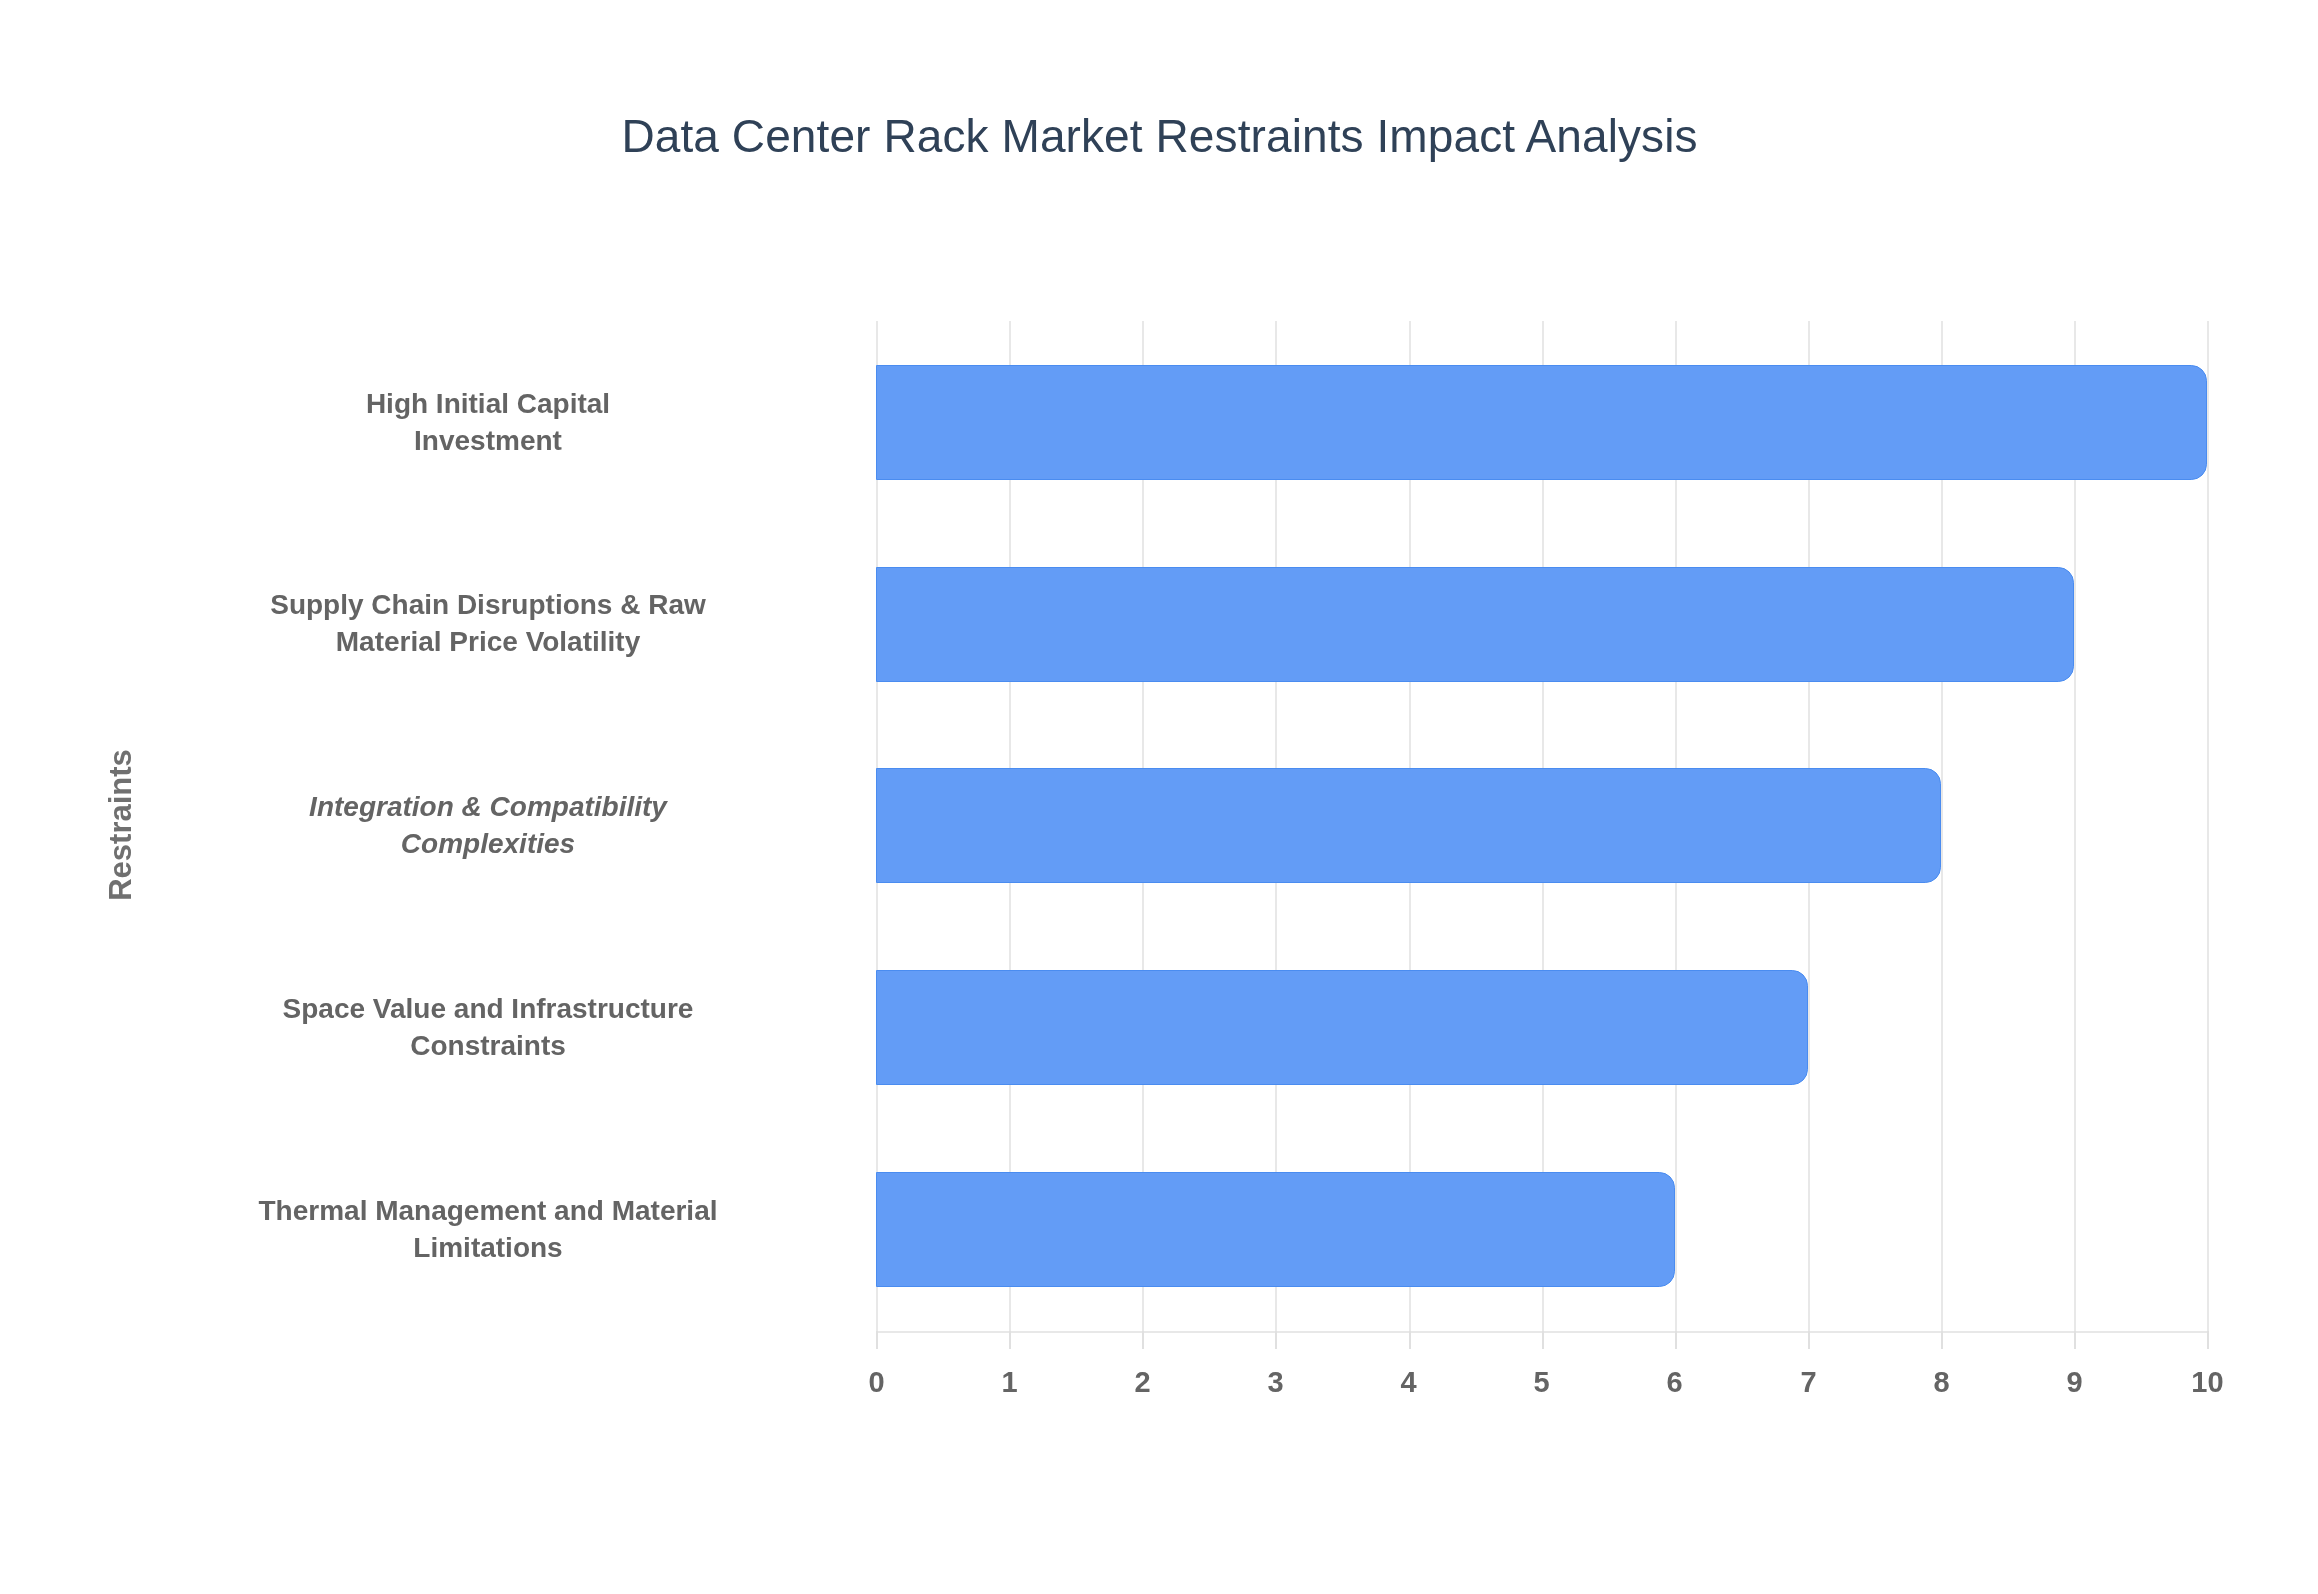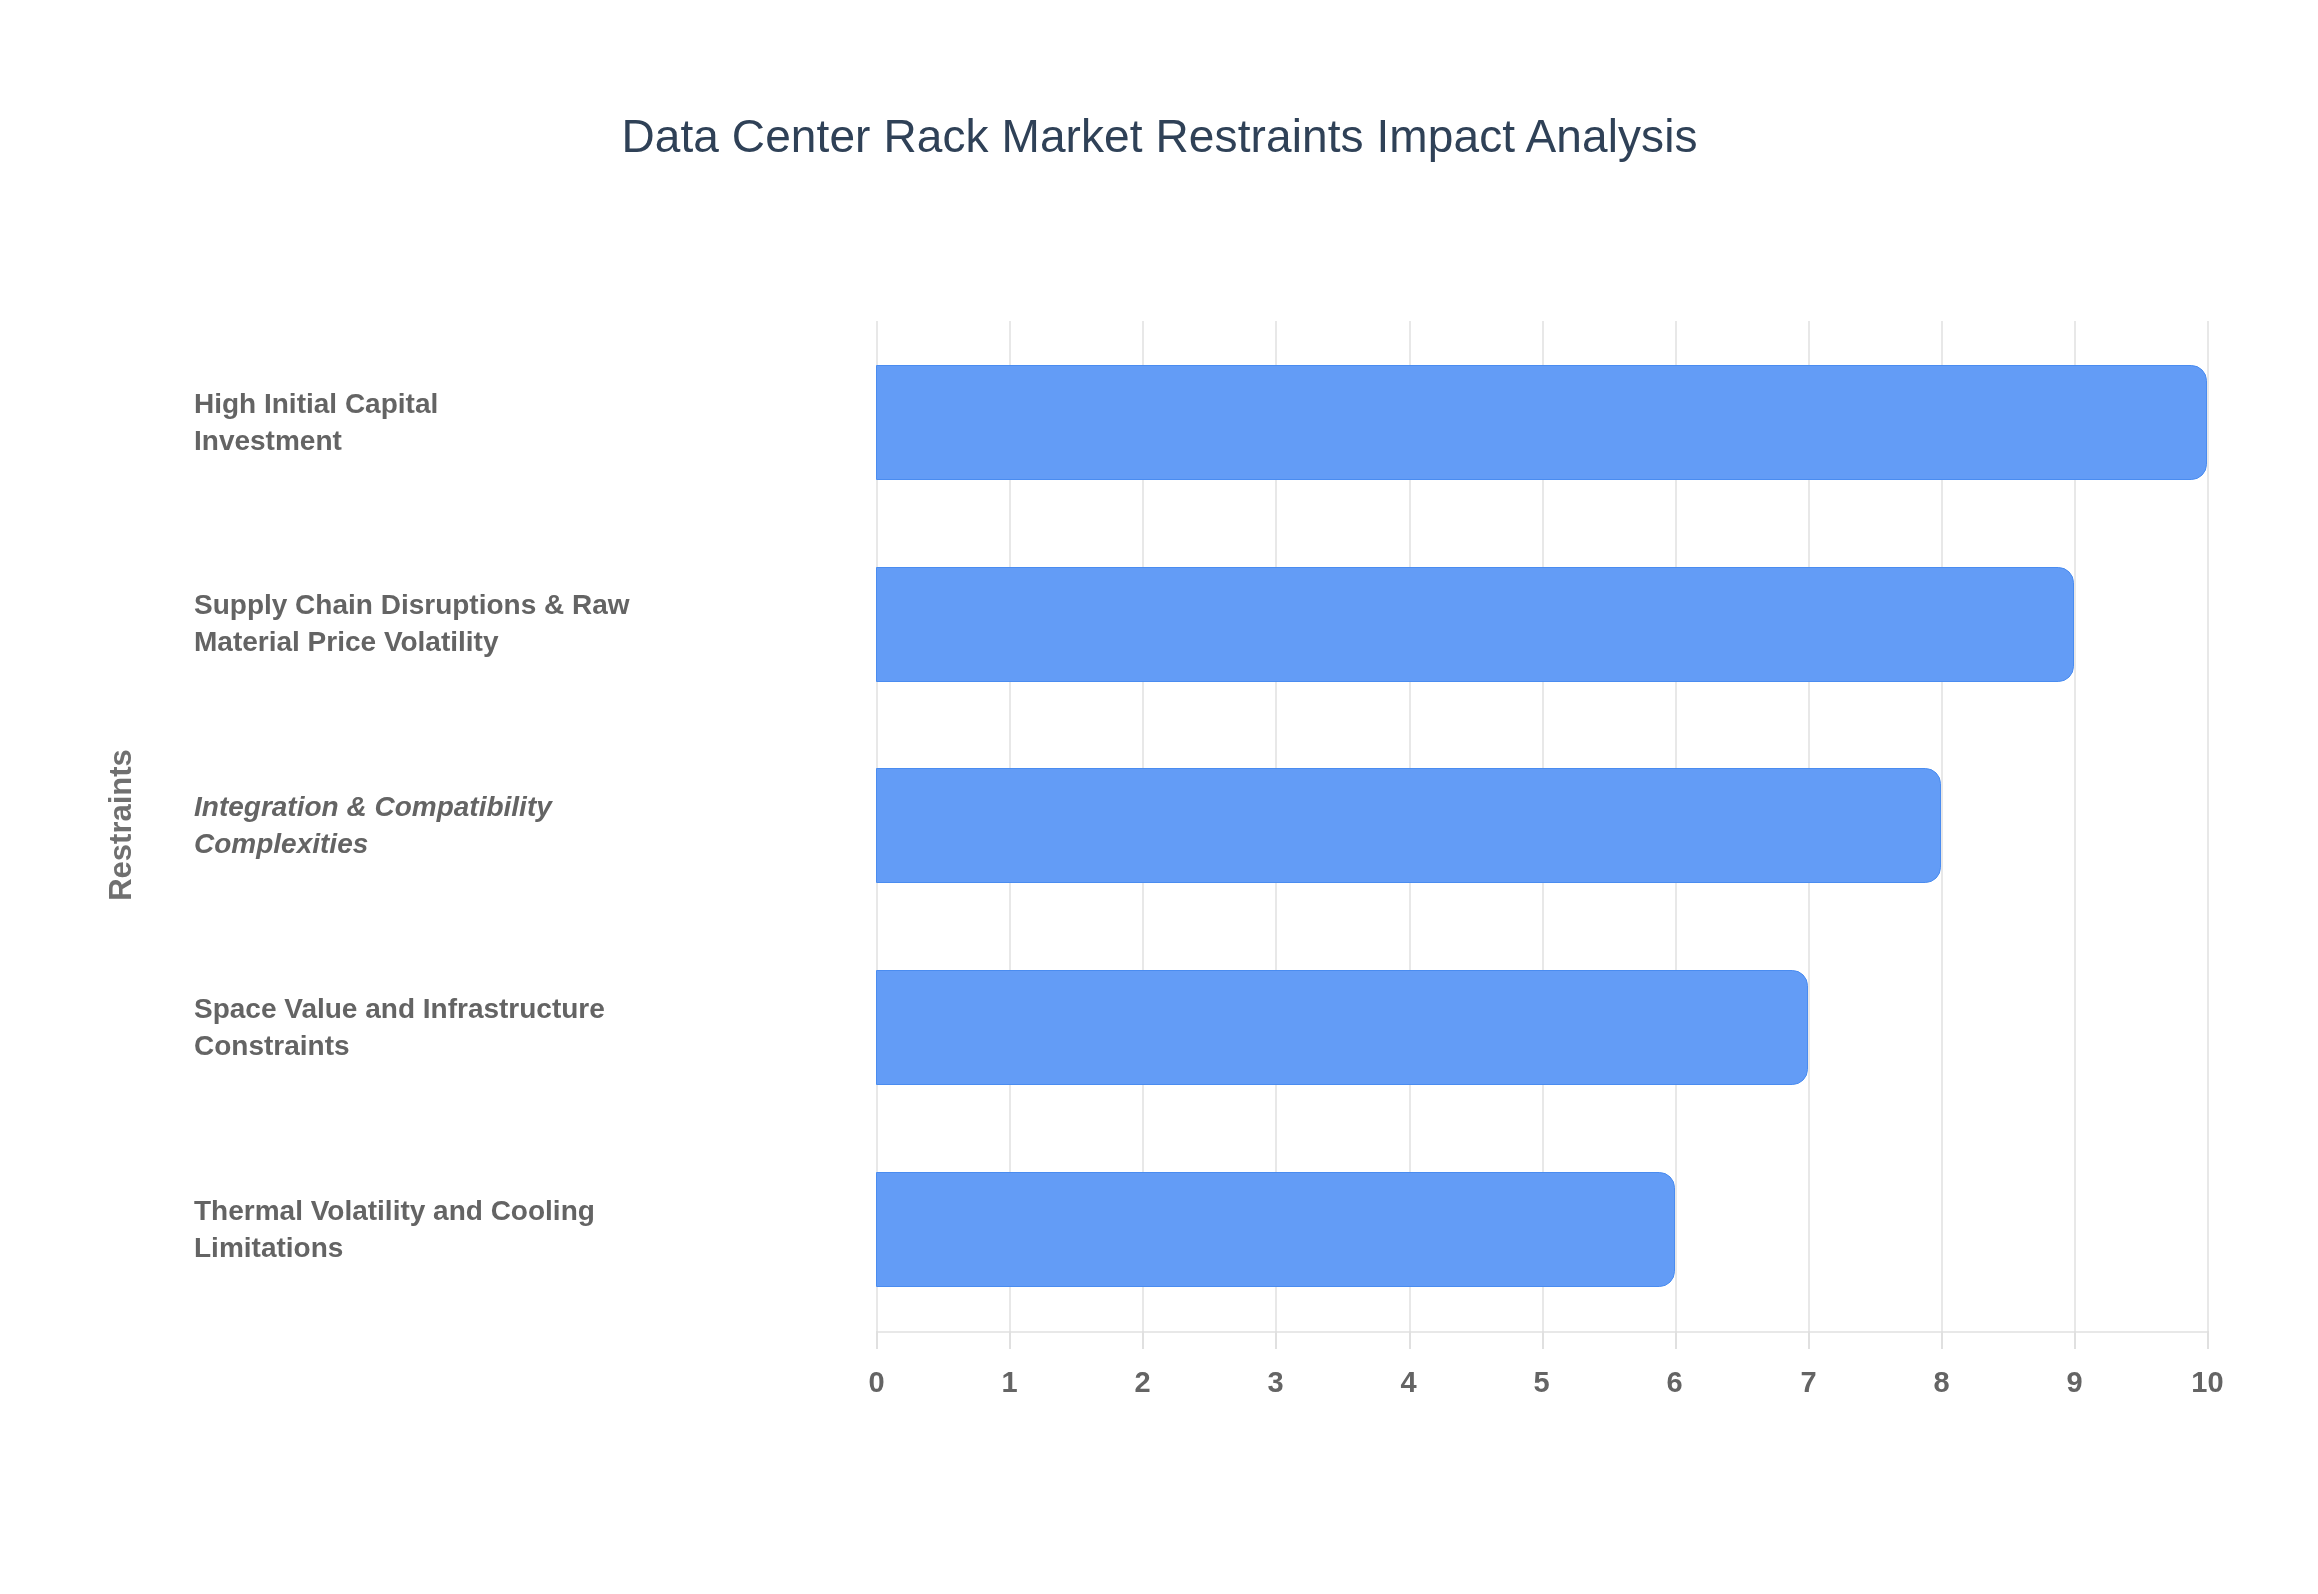--- a/index.html
+++ b/index.html
@@ -85,23 +85,23 @@
     height: 115px;
     background: #639cf6;
     border: 1.8px solid #4a8cf0;
     box-sizing: border-box;
     border-radius: 0 15.7px 15.7px 0;
   }
 
   
   .cat-label {
     position: absolute;
-    right: 1461px;         
+    right: 1499px;         
     width: 664px;
-    text-align: left;
+    text-align: center;
     font-size: 28px;
     font-weight: bold;
     line-height: 37px;
     color: #646464;
     transform: translateY(-50%);
     white-space: pre-line;
   }
 
   
   .xtick {
@@ -183,21 +183,21 @@
 
   <div id="cat-labels">
       <div class="cat-label" style="top: 422px;">High Initial Capital
 Investment</div>
       <div class="cat-label" style="top: 623px;">Supply Chain Disruptions &amp; Raw
 Material Price Volatility</div>
       <div class="cat-label" style="top: 825px; font-style: italic;">Integration &amp; Compatibility
 Complexities</div>
       <div class="cat-label" style="top: 1027px;">Space Value and Infrastructure
 Constraints</div>
-      <div class="cat-label" style="top: 1229px;">Thermal Volatility and Cooling
+      <div class="cat-label" style="top: 1229px;">Thermal Management and Material
 Limitations</div>
     </div>
   <div id="x-labels">
       <div class="xtick" style="left: 876px;">0</div>
       <div class="xtick" style="left: 1009px;">1</div>
       <div class="xtick" style="left: 1142px;">2</div>
       <div class="xtick" style="left: 1275px;">3</div>
       <div class="xtick" style="left: 1408px;">4</div>
       <div class="xtick" style="left: 1541px;">5</div>
       <div class="xtick" style="left: 1674px;">6</div>

